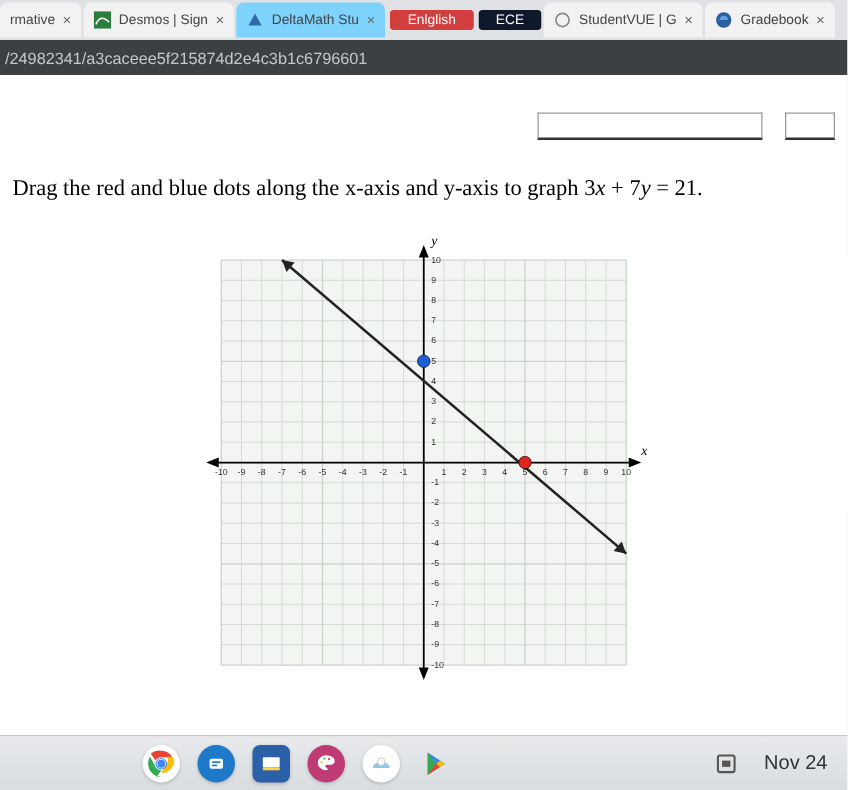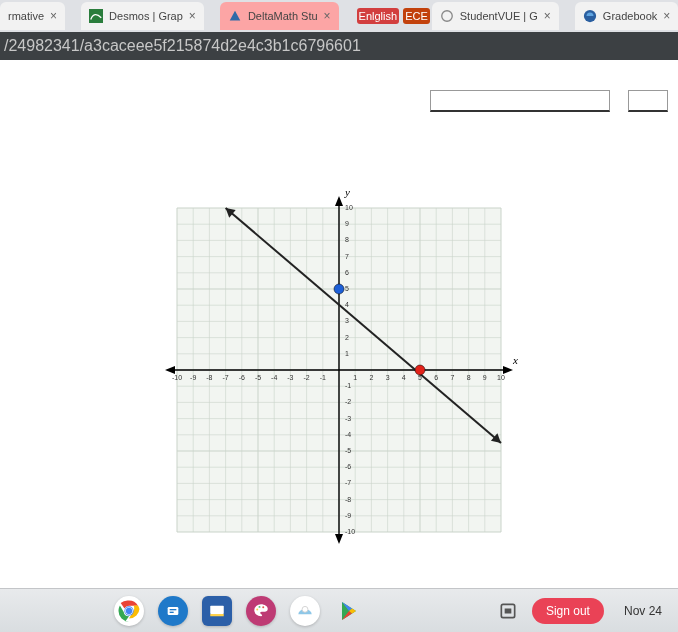--- a/index.html
+++ b/index.html
@@ -20,44 +20,44 @@
       color: #444;
       overflow: hidden;
     }
     .tab {
       display: flex;
       align-items: center;
       padding: 0 8px;
       height: 28px;
       background: #f2f2f2;
       border-radius: 6px 6px 0 0;
-      margin-right: 16px;
+      margin-right: 2px;
       white-space: nowrap;
       gap: 6px;
       position: relative;
       justify-content: center;
     }
-    .tab.active { background: #fca5a5; }
+    .tab.active { background: #7dd3fc; }
     .tab .close { font-size: 12px; color: #666; }
     .tab-icon { width: 14px; height: 14px; display: inline-flex; align-items: center; justify-content: center;}
     .tab-btn {
-      padding: 2px 2px;
+      padding: 2px 14px;
       border-radius: 3px;
       font-size: 11px;
       margin: 0 2px;
       color: #fff;
     }
     .btn-english { background: #d23e3e; }
-    .btn-ece { background: #c2410c; }
+    .btn-ece { background: #0f172a; }
     .plus-tab { padding: 0 8px; font-size: 16px; color: #555;}
     .url-bar {
       height: 28px;
       background: #3c4043;
       color: #c7c7c7;
-      font-size: 16px;
+      font-size: 13px;
       display: flex;
       align-items: center;
       padding: 0 4px;
     }
     .content {
       background: #fff;
       height: calc(100% - 32px - 28px - 44px);
       position: relative;
       overflow: hidden;
     }
@@ -115,21 +115,21 @@
     .tb-spacer { flex: 1; }
     .signout {
       background: #ea4256;
       color: #fff;
       font-size: 12px;
       padding: 6px 14px;
       border-radius: 14px;
       border: none;
     }
     .date-chip {
-      font-size: 12px;
+      font-size: 16px;
       color: #333;
       padding: 0 6px;
     }
     .box-icon {
       width: 20px; height: 20px;
       color: #555;
     }
     .tb-left-pad { width: 90px; }
   </style>
 </head>
@@ -140,21 +140,21 @@
     <span>rmative</span>
     <span class="close">×</span>
   </div>
   <div class="tab">
     <span class="tab-icon">
       <svg viewBox="0 0 16 16" width="14" height="14">
           <rect x="0" y="0" width="16" height="16" fill="#2a7d3c"></rect>
           <path d="M2 12 Q6 2 14 10" stroke="#fff" stroke-width="1.5" fill="none"></path>
         </svg>
     </span>
-    <span>Desmos | Grap</span>
+    <span>Desmos | Sign</span>
     <span class="close">×</span>
   </div>
   <div class="tab active">
     <span class="tab-icon">
       <svg viewBox="0 0 16 16" width="14" height="14">
           <polygon points="8,2 14,13 2,13" fill="#2f6aa8"></polygon>
         </svg>
     </span>
     <span>DeltaMath Stu</span>
     <span class="close">×</span>
@@ -187,20 +187,23 @@
   <span>/24982341/a3caceee5f215874d2e4c3b1c6796601</span>
 </div>
 
 <div class="content">
 
   <div class="input-row">
     <div class="input-box"></div>
     <div class="input-box short"></div>
   </div>
 
+  <div class="prompt">
+    <span>Drag the red and blue dots along the x-axis and y-axis to graph </span><span>3</span><span class="math">x</span><span> + </span><span>7</span><span class="math">y</span><span> = </span><span>21</span><span>.</span>
+  </div>
 
   <div class="graph-wrap">
     <svg id="graph-svg" viewBox="0 0 360 360" width="360" height="360">
         <rect x="18" y="18" width="324" height="324" fill="#f2f5f1"></rect>
         <line x1="18" y1="342" x2="18" y2="18" stroke="#c9d3c9" stroke-width="1"></line>
         <line x1="34.2" y1="342" x2="34.2" y2="18" stroke="#c9d3c9" stroke-width="0.6"></line>
         <line x1="50.4" y1="342" x2="50.4" y2="18" stroke="#c9d3c9" stroke-width="0.6"></line>
         <line x1="66.6" y1="342" x2="66.6" y2="18" stroke="#c9d3c9" stroke-width="0.6"></line>
         <line x1="82.8" y1="342" x2="82.8" y2="18" stroke="#c9d3c9" stroke-width="0.6"></line>
         <line x1="99" y1="342" x2="99" y2="18" stroke="#c9d3c9" stroke-width="1"></line>
@@ -344,15 +347,14 @@
         <polygon points="5,3 15,9.5 12,12" fill="#4285f4"></polygon>
         <polygon points="5,21 15,14.5 12,12" fill="#ea4335"></polygon>
         <polygon points="15,9.5 19,12 15,14.5 12,12" fill="#fbbc05"></polygon>
       </svg>
   </div>
   <div class="tb-spacer"></div>
   <svg class="box-icon" viewBox="0 0 24 24">
     <rect x="4" y="4" width="16" height="16" rx="2" fill="none" stroke="#555" stroke-width="2"></rect>
       <rect x="8" y="9" width="8" height="6" fill="#555"></rect>
   </svg>
-  <button class="signout">Sign out</button>
   <span class="date-chip">Nov 24</span>
 </div>
 
 </body></html>

